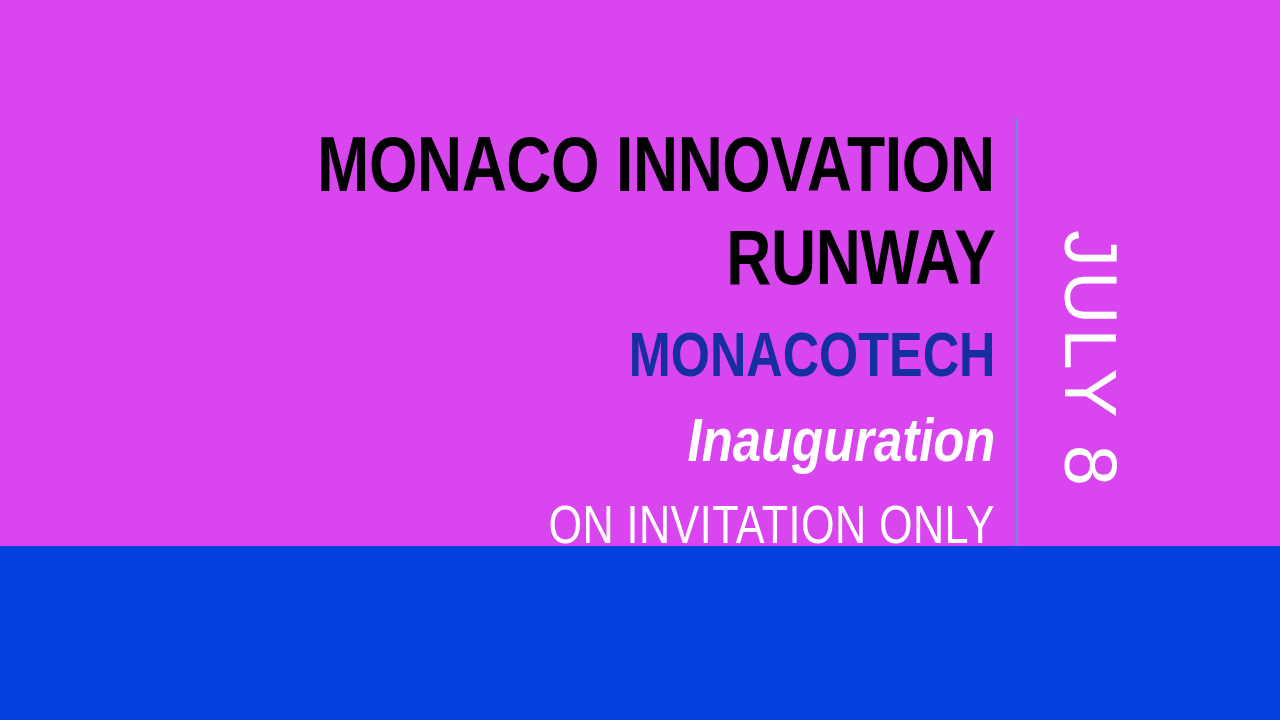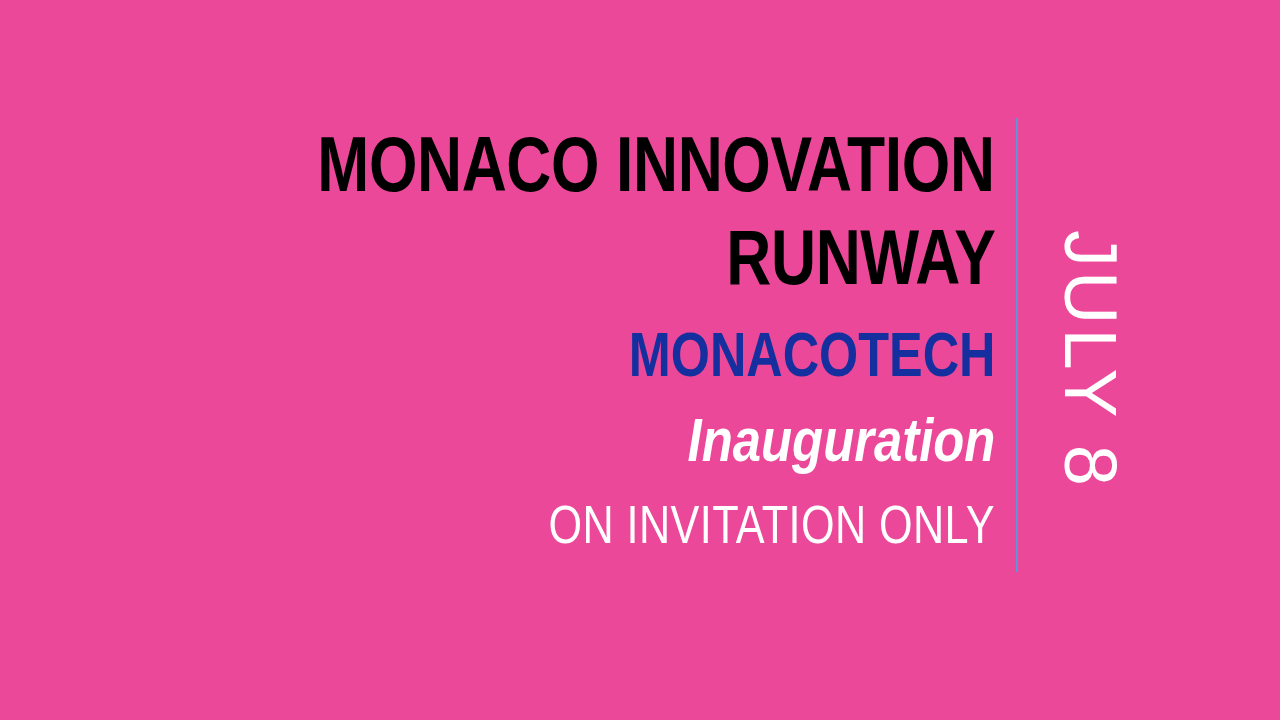--- a/index.html
+++ b/index.html
@@ -4,23 +4,23 @@
 <title>Monaco Innovation Runway</title>
 <style>
   html, body {
     margin: 0;
     padding: 0;
     background: #0441e0;
   }
   #slide {
     position: relative;
     width: 1280px;
-    height: 720px;
+    height: 546px;
     overflow: hidden;
-    background: #ec4899;
+    background: #d946ef;
     font-family: "Liberation Sans", "DejaVu Sans", sans-serif;
     -webkit-font-smoothing: antialiased;
   }
 
   
   .text-stack {
     position: absolute;
     left: 0;
     top: 0;
     width: 995px;           

